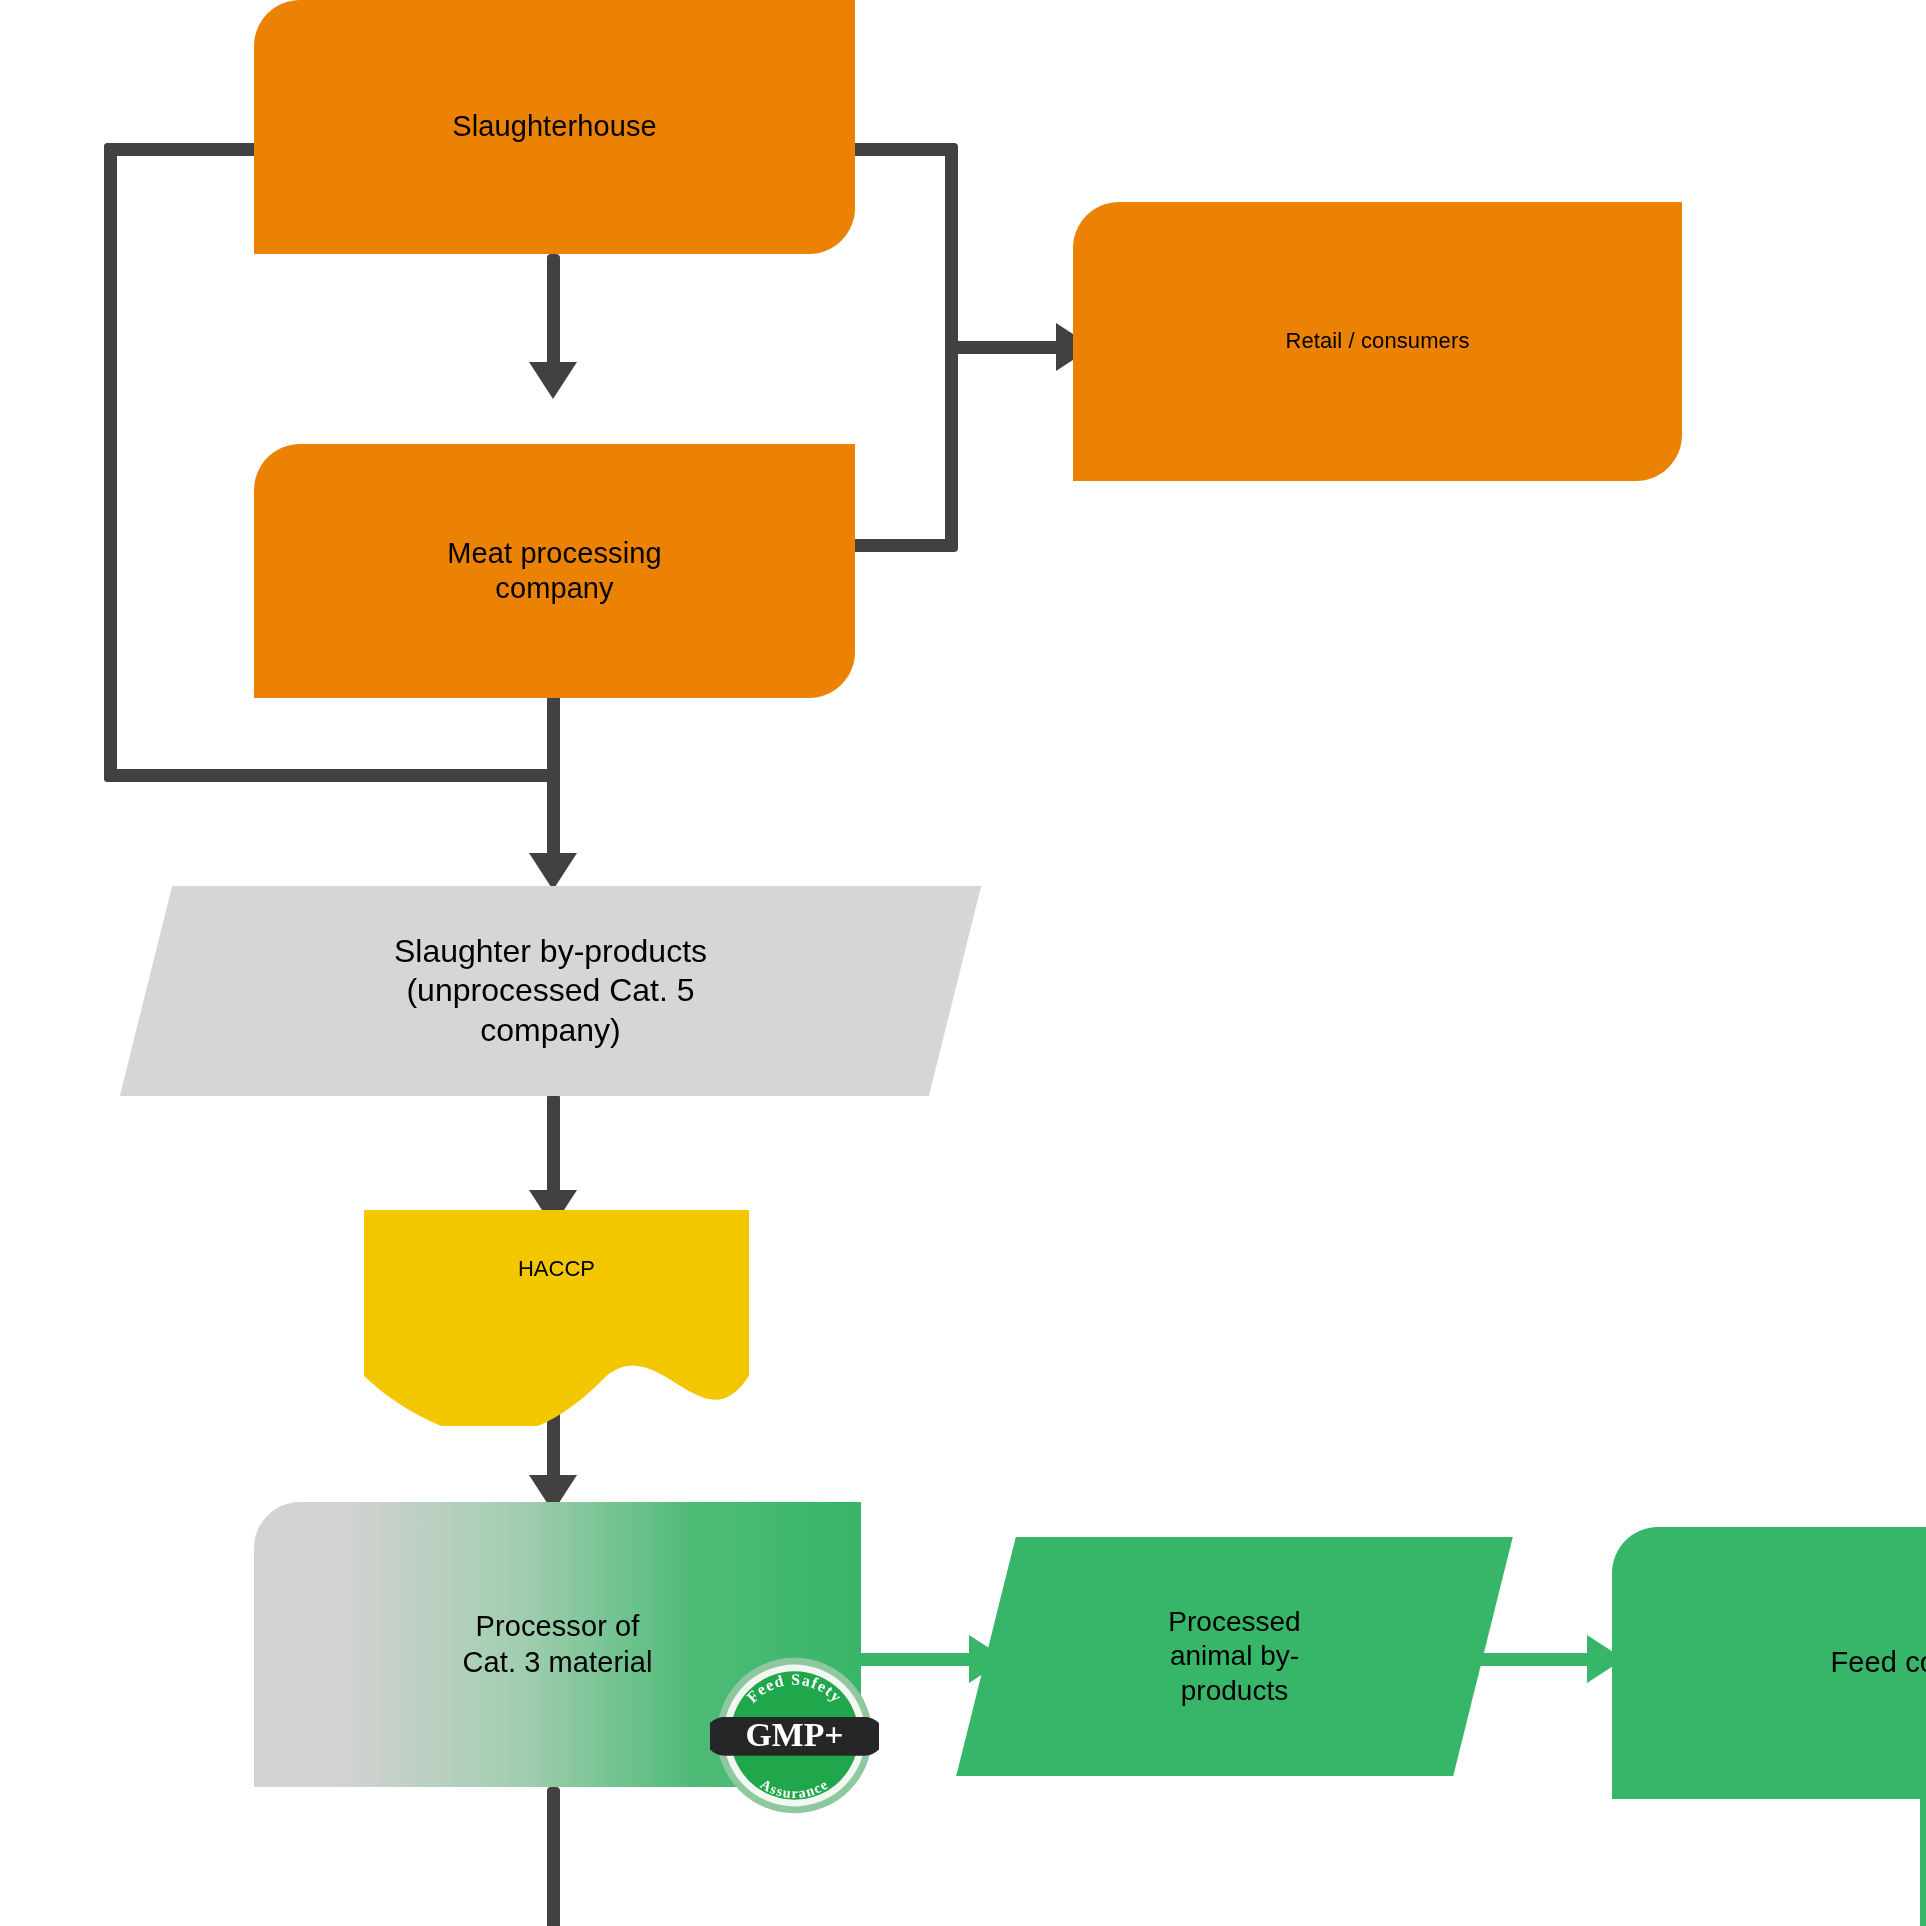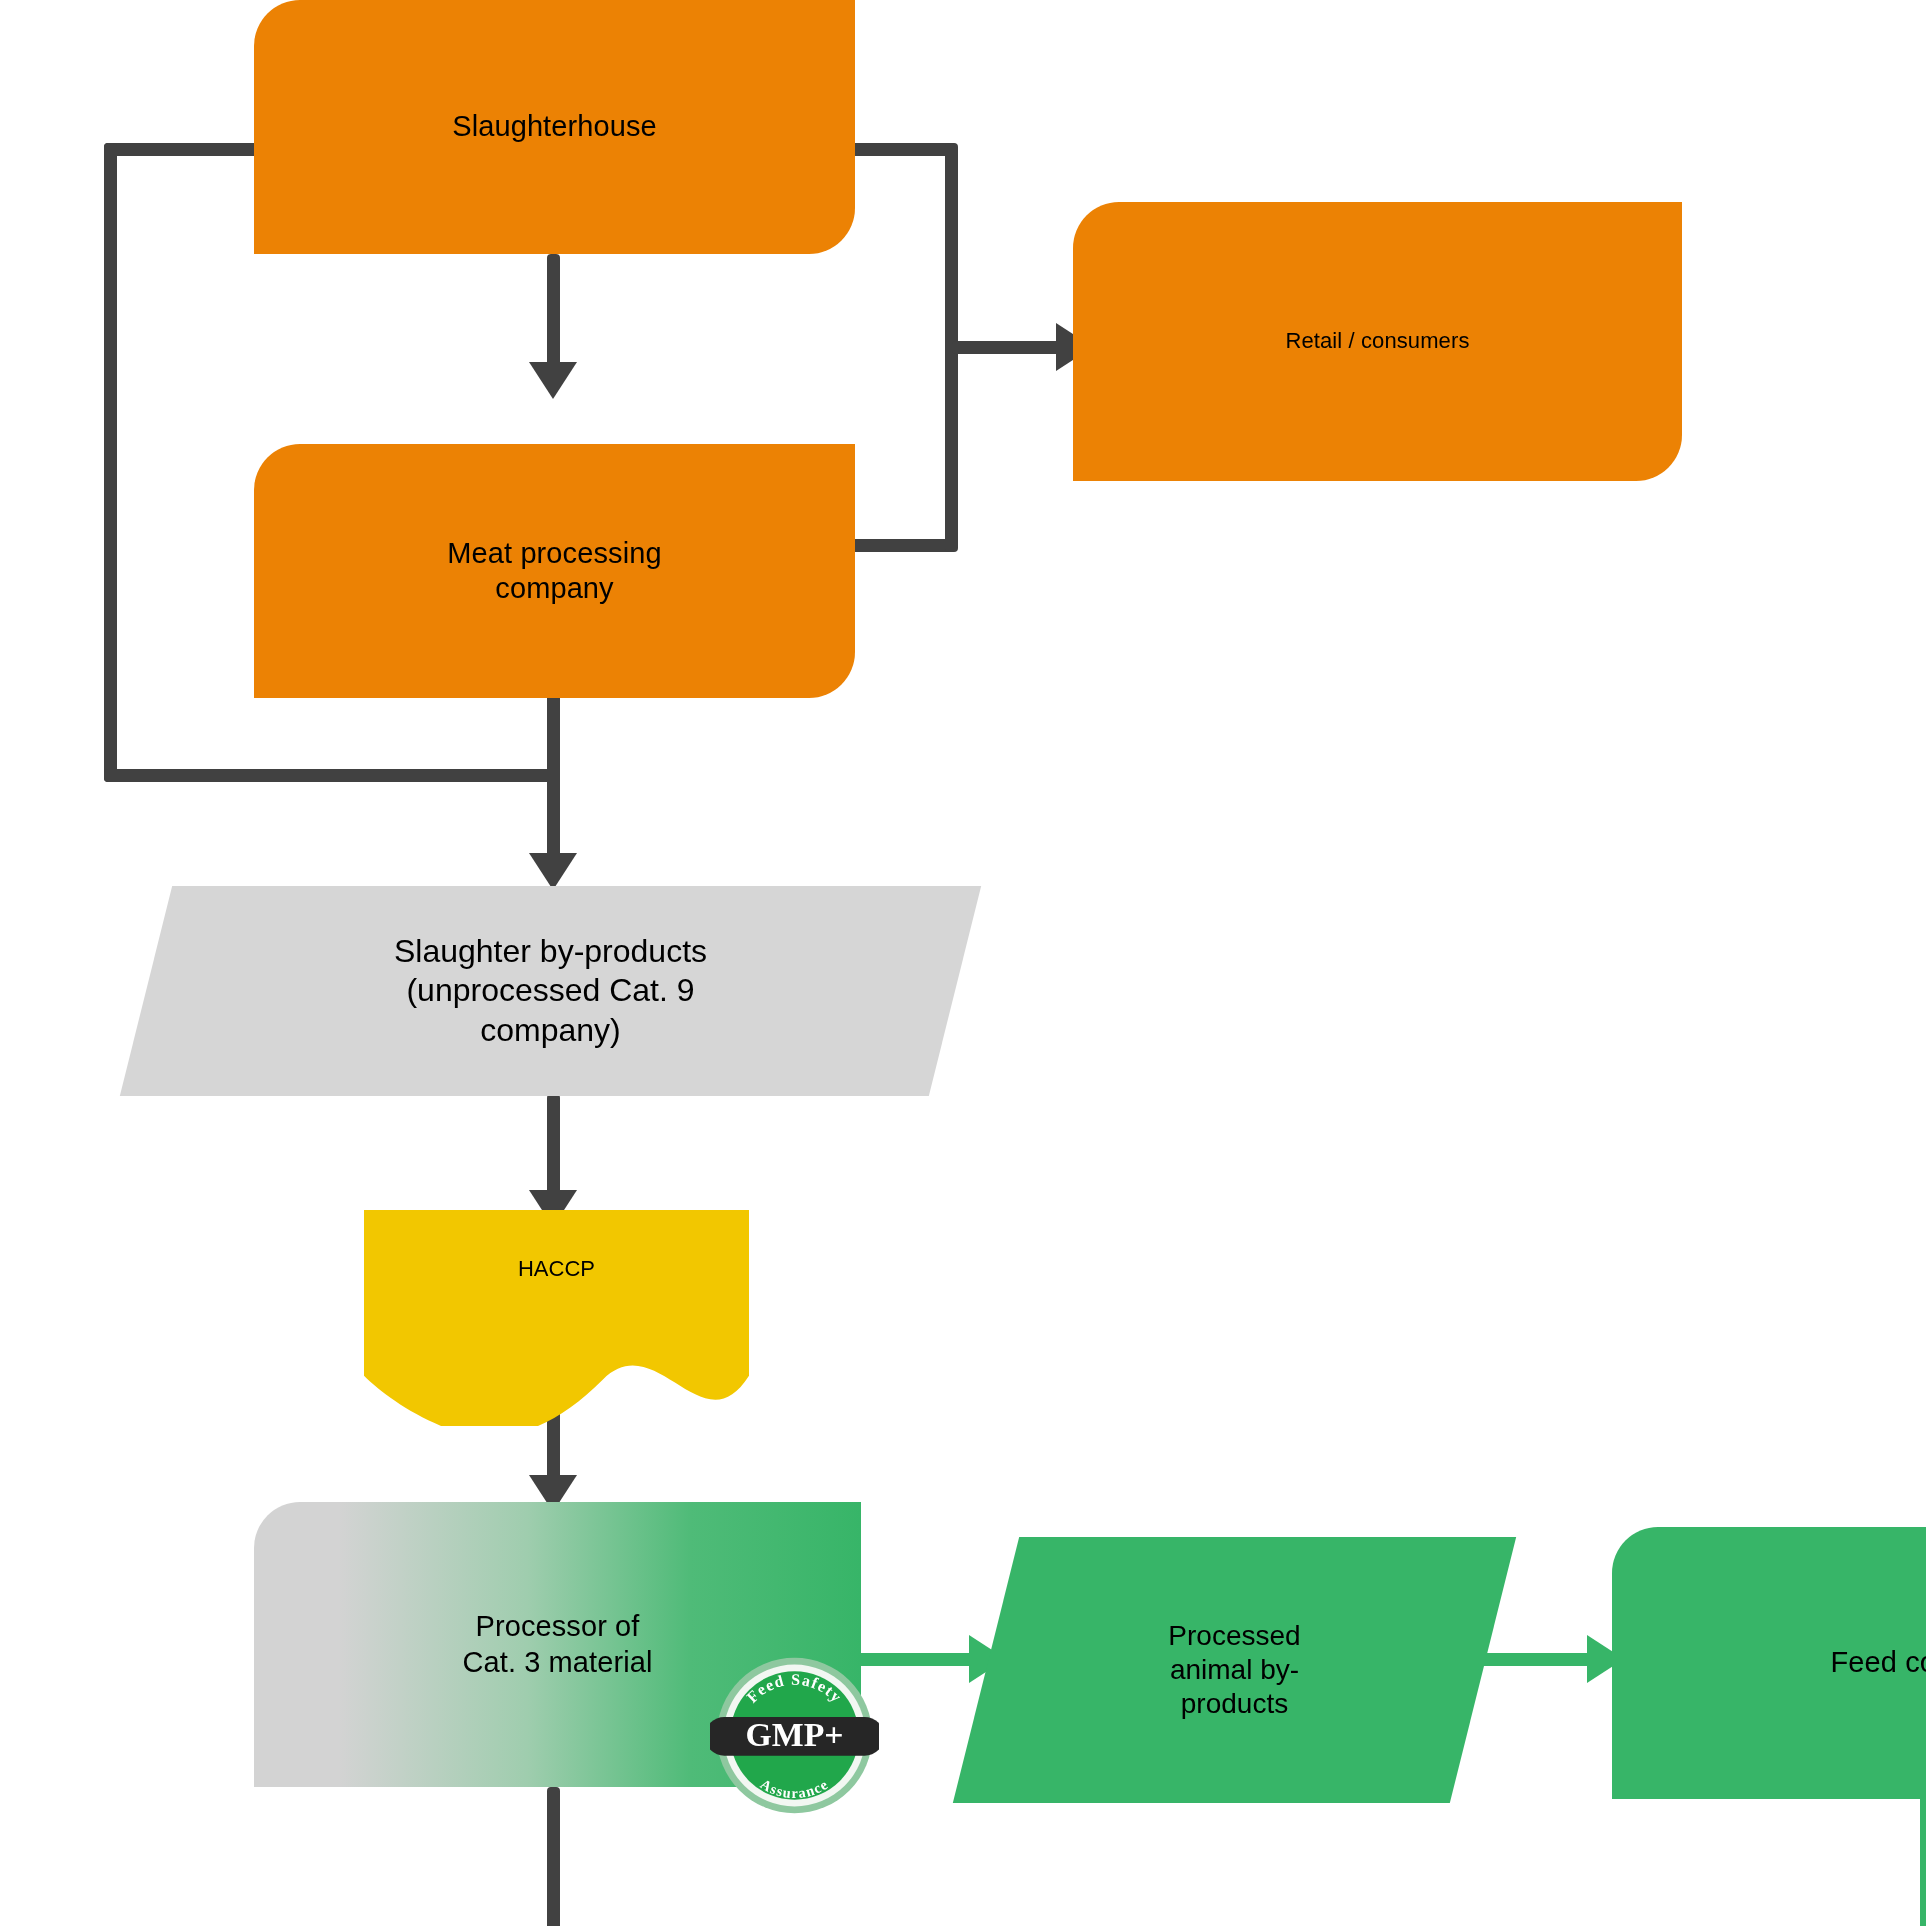--- a/index.html
+++ b/index.html
@@ -144,21 +144,21 @@
 
   <div class="node rrect orange" style="left:1073px; top:202px; width:609px; height:279px; font-size:22px;">
     <span class="label">Retail / consumers</span>
   </div>
 
   <div class="para" style="left:146px; top:886px; width:809px; height:210px;">
     <div class="skewbg grey"></div>
     <div class="txt" style="font-size:32px;">
       <div>
         <span>Slaughter by-products</span><br>
-        <span>(unprocessed Cat. 9</span><br>
+        <span>(unprocessed Cat. 5</span><br>
         <span>company)</span>
       </div>
     </div>
   </div>
 
   <div class="docshape" style="left:364px; top:1210px; width:385px; height:216px;">
     <svg viewBox="0 0 1000 560" preserveAspectRatio="none">
       <path d="M0,0 L1000,0 L1000,430
                C 880,620 760,300 620,440
                C 480,580 340,620 200,560
@@ -189,21 +189,21 @@
         <textPath href="#arcTopP" startOffset="50%" text-anchor="middle">Feed Safety</textPath>
       </text>
       <text font-family="'Liberation Serif',serif" font-size="17" font-weight="bold" fill="#ffffff" letter-spacing="1.5">
         <textPath href="#arcBotP" startOffset="50%" text-anchor="middle">Assurance</textPath>
       </text>
       <rect x="-6" y="78" width="212" height="46" rx="23" fill="#262626"></rect>
       <text x="100" y="112" font-family="'Liberation Serif',serif" font-size="40" font-weight="bold" fill="#ffffff" text-anchor="middle" letter-spacing="0">GMP+</text>
     </svg>
   </div>
 
-  <div class="para" style="left:986px; top:1537px; width:497px; height:266px;">
+  <div class="para" style="left:986px; top:1537px; width:497px; height:239px;">
     <div class="skewbg green"></div>
     <div class="txt" style="font-size:28px;">
       <div>
         <span>Processed</span><br>
         <span>animal by-</span><br>
         <span>products</span>
       </div>
     </div>
   </div>
 

